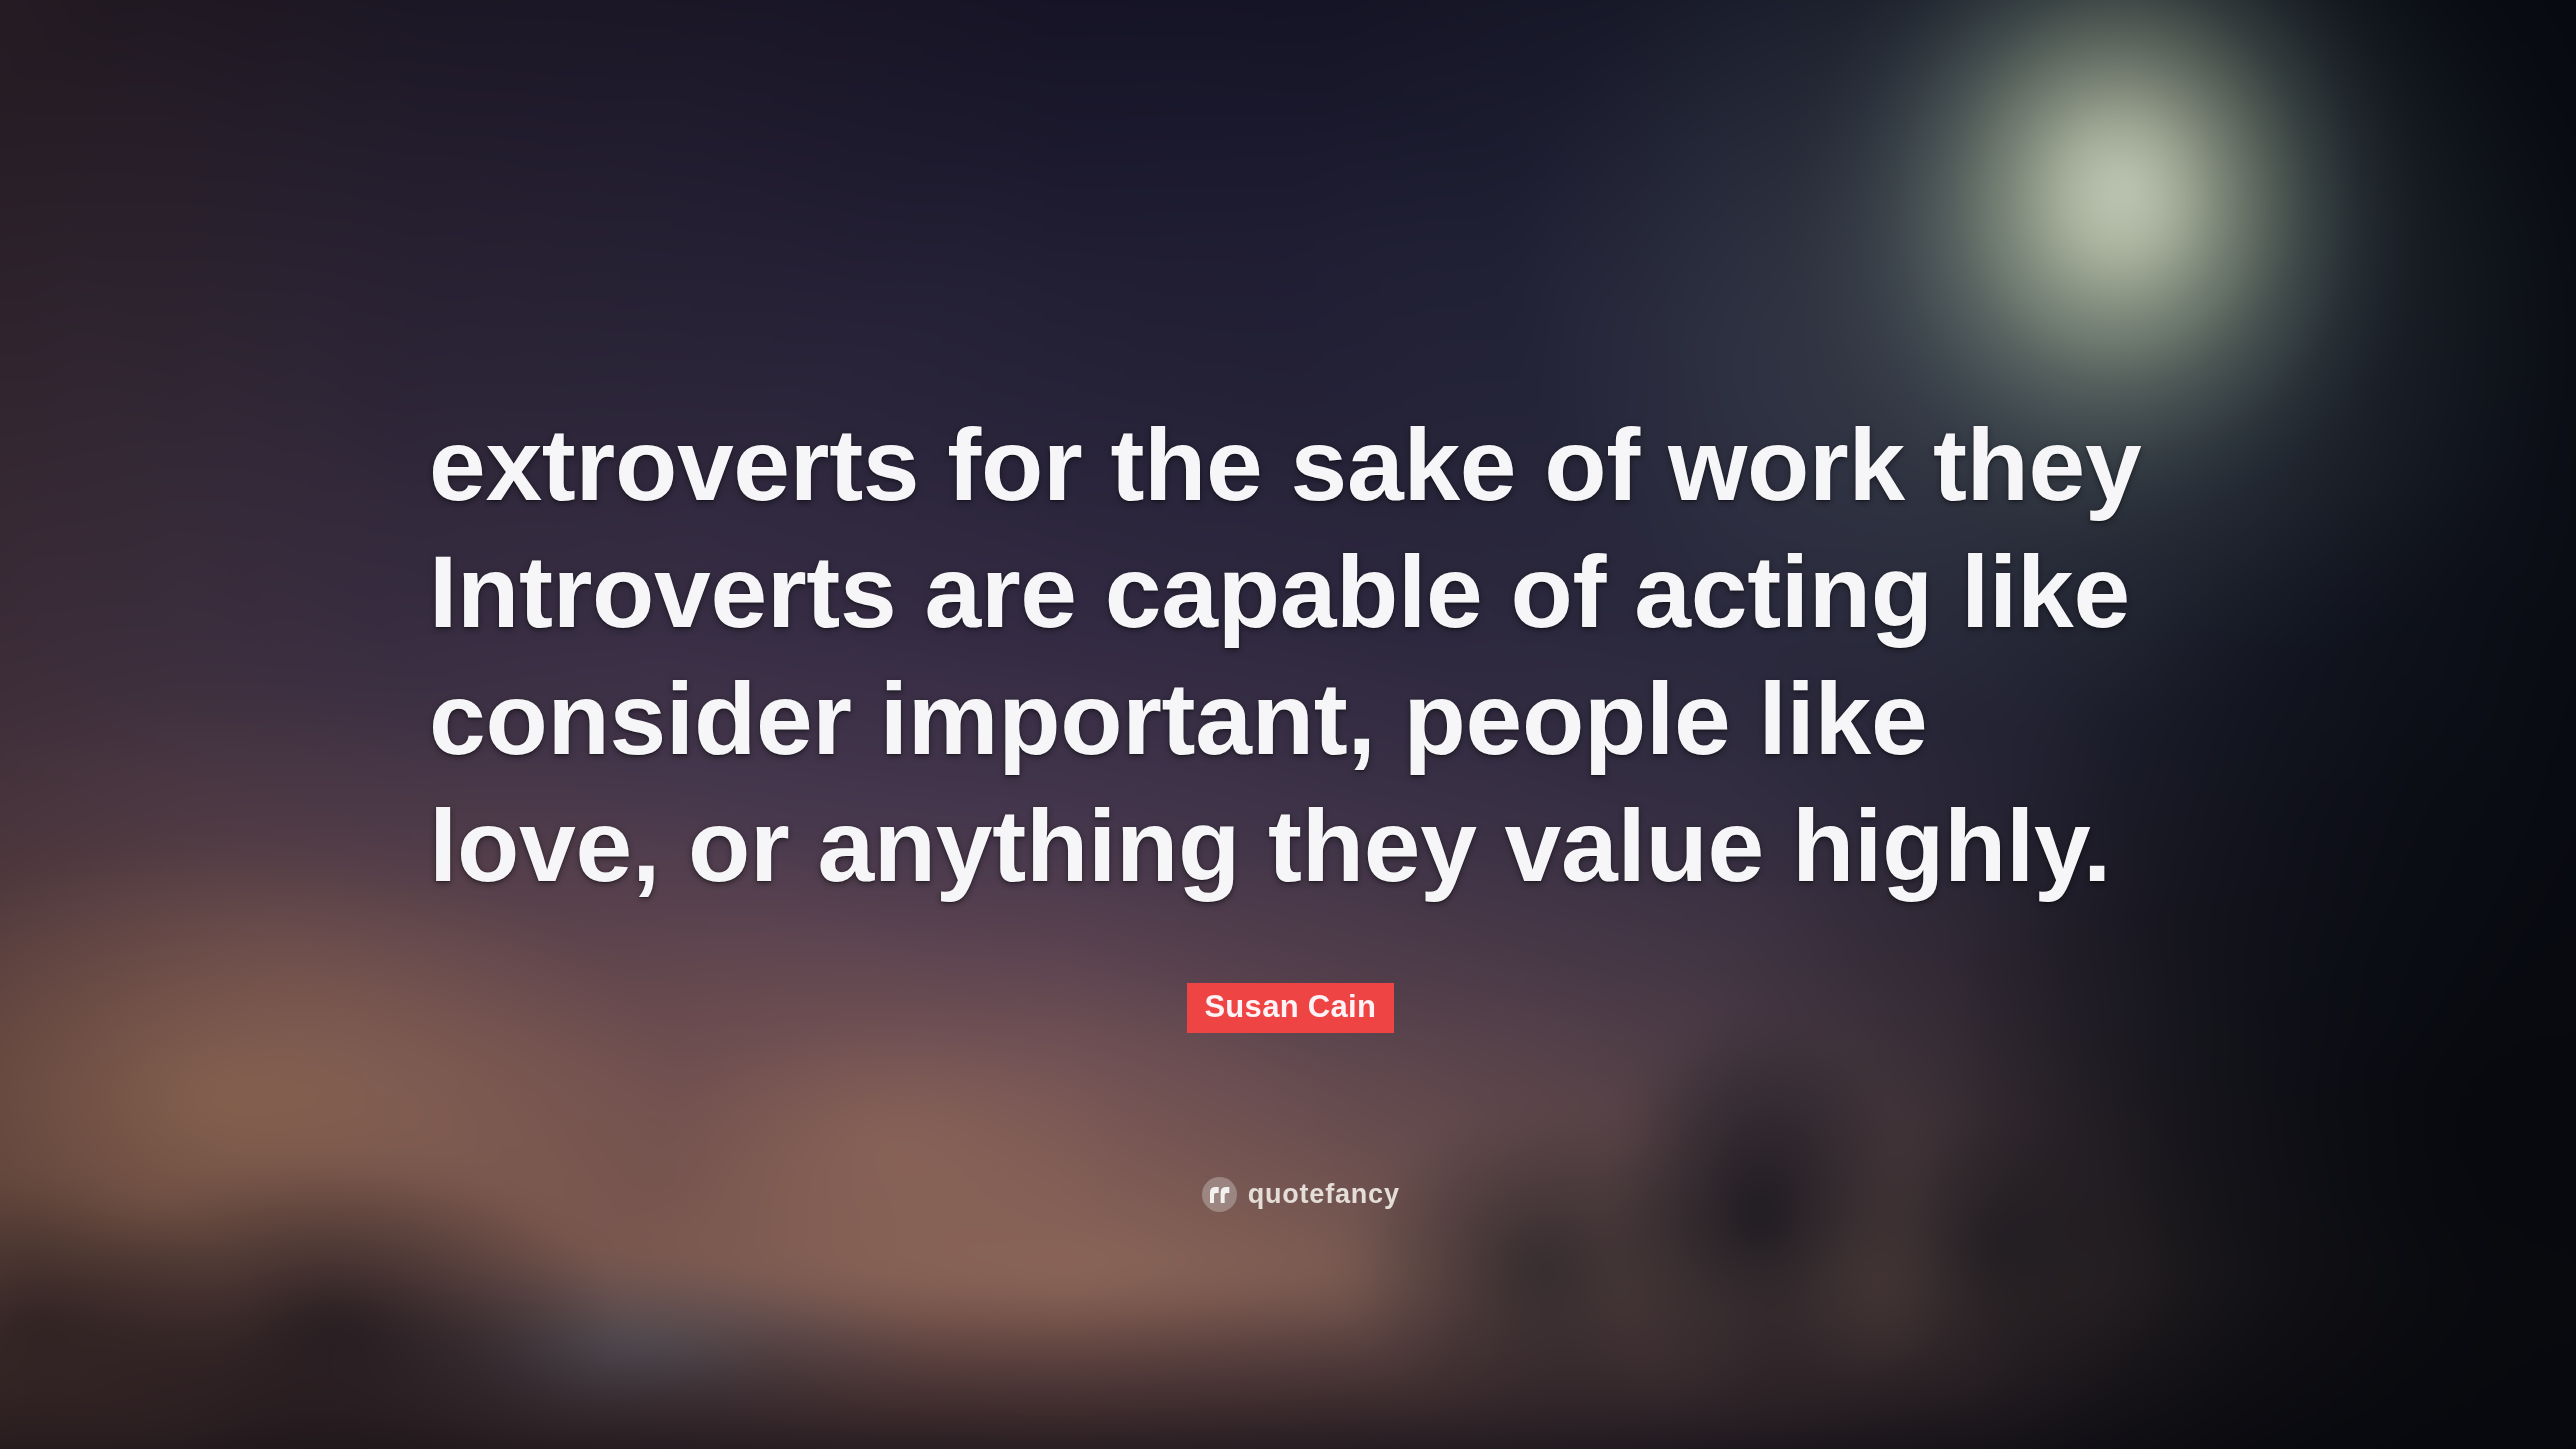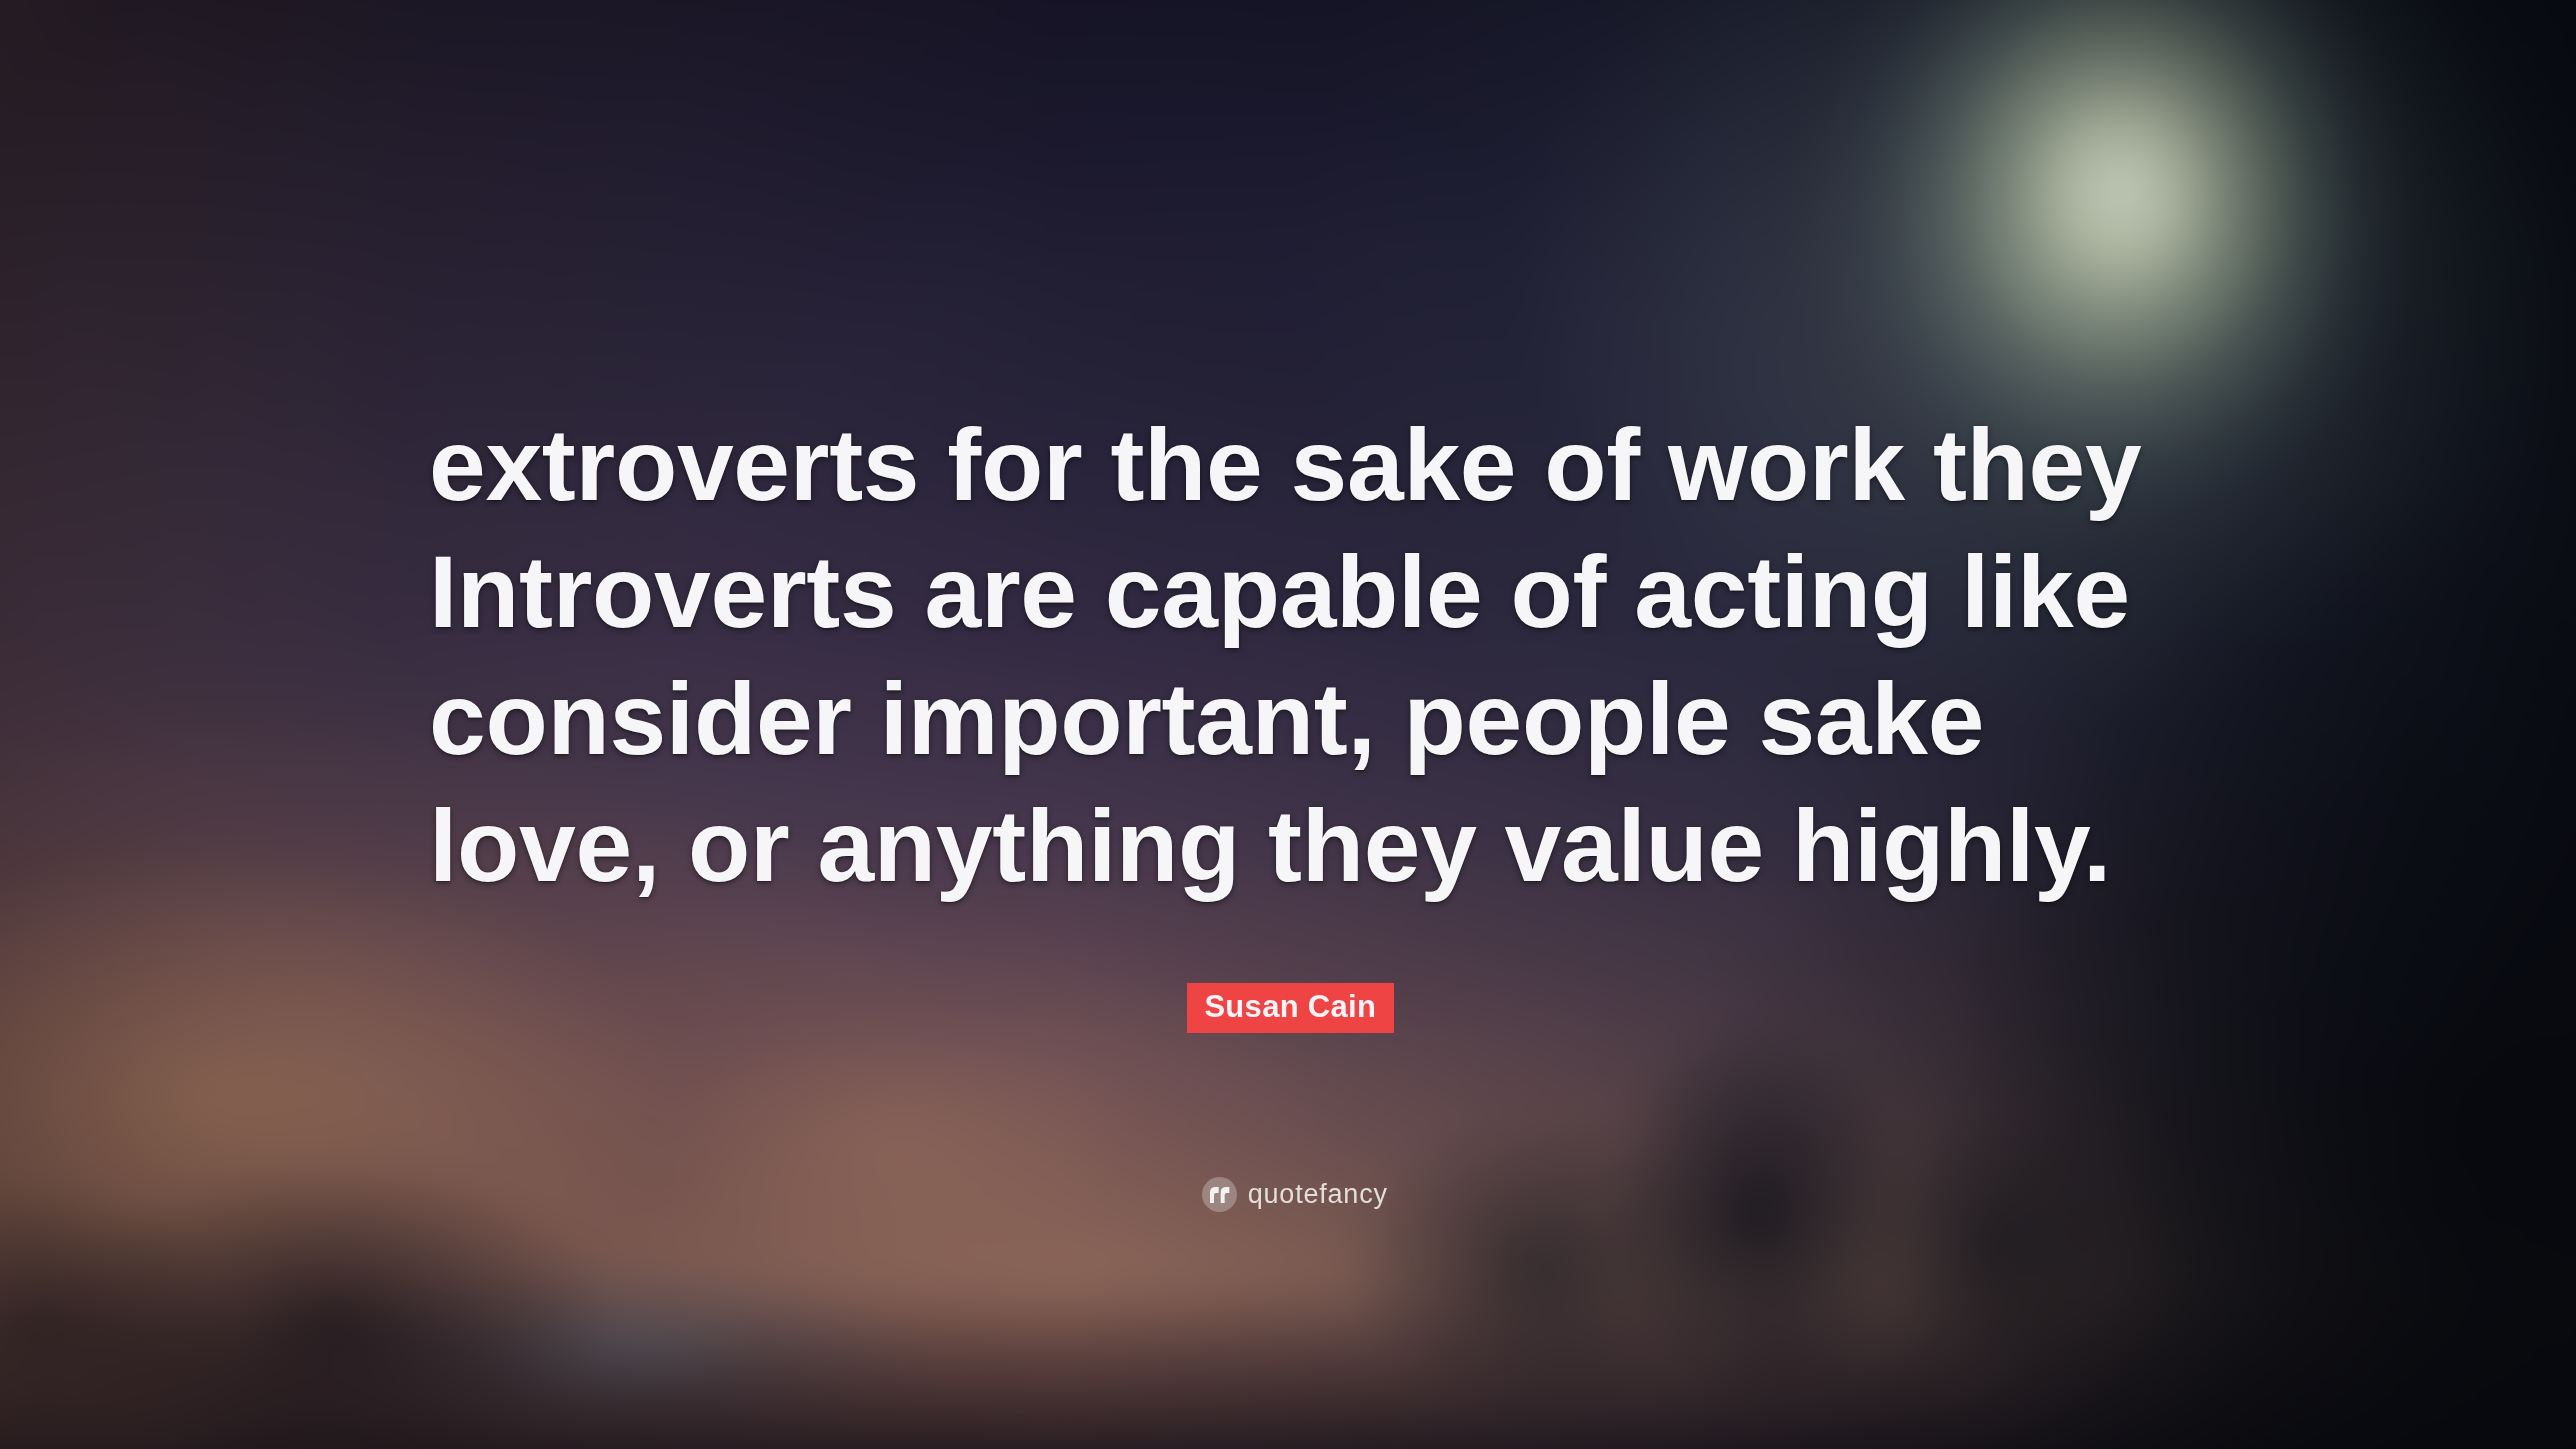--- a/index.html
+++ b/index.html
@@ -195,21 +195,21 @@
     display: flex;
     align-items: center;
     justify-content: center;
   }
   #wm-badge svg { display: block; }
   #wm-label {
     color: #efeae4;
     font-size: 27px;
     letter-spacing: 0.8px;
     line-height: 1;
-    font-weight: normal;
+    font-weight: bold;
   }
 </style>
 </head>
 <body>
 
 <div id="stage">
 
   <div id="bg-stack">
     <div class="bg-layer" id="bg-base"></div>
     <div class="bg-layer" id="bg-horiz"></div>
@@ -221,21 +221,21 @@
     <div class="bg-layer" id="bg-skyline"></div>
     <div class="bg-layer" id="bg-right-shade"></div>
     <div class="bg-layer" id="bg-vignette"></div>
   </div>
 
   <div id="content">
 
     <blockquote id="quote-text">
       <span class="qline">extroverts for the sake of work they</span>
       <span class="qline">Introverts are capable of acting like</span>
-      <span class="qline">consider important, people sake</span>
+      <span class="qline">consider important, people like</span>
       <span class="qline">love, or anything they value highly.</span>
     </blockquote>
 
     <div id="author-badge">Susan Cain</div>
 
     <div id="watermark">
       <span id="wm-badge">
         <svg width="20" height="16" viewBox="0 0 30 24" aria-hidden="true">
           <path d="M0 24 V8 Q0 0 9 0 H13 V9 H9 Q6 9 6 12 V24 Z" fill="#ffffff"></path>
           <path d="M16 24 V8 Q16 0 25 0 H29 V9 H25 Q22 9 22 12 V24 Z" fill="#ffffff"></path>

